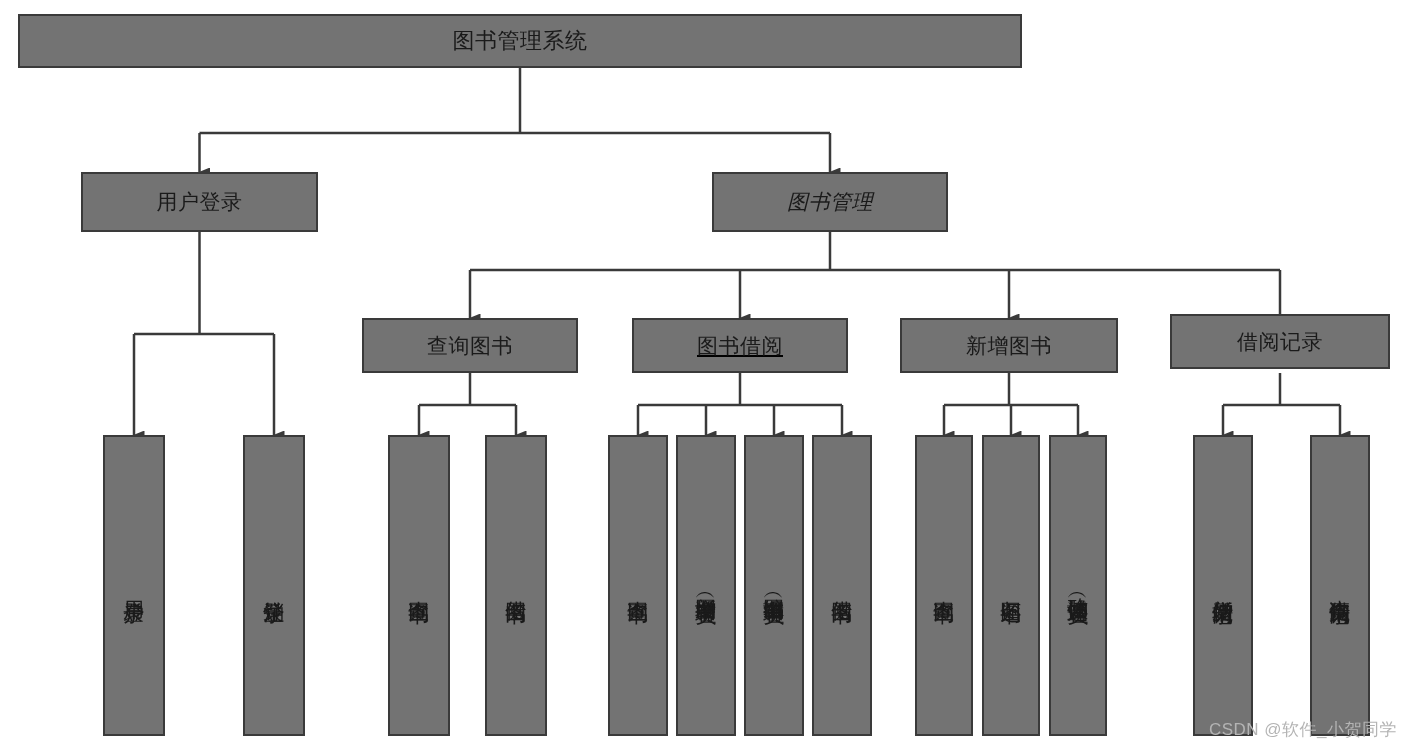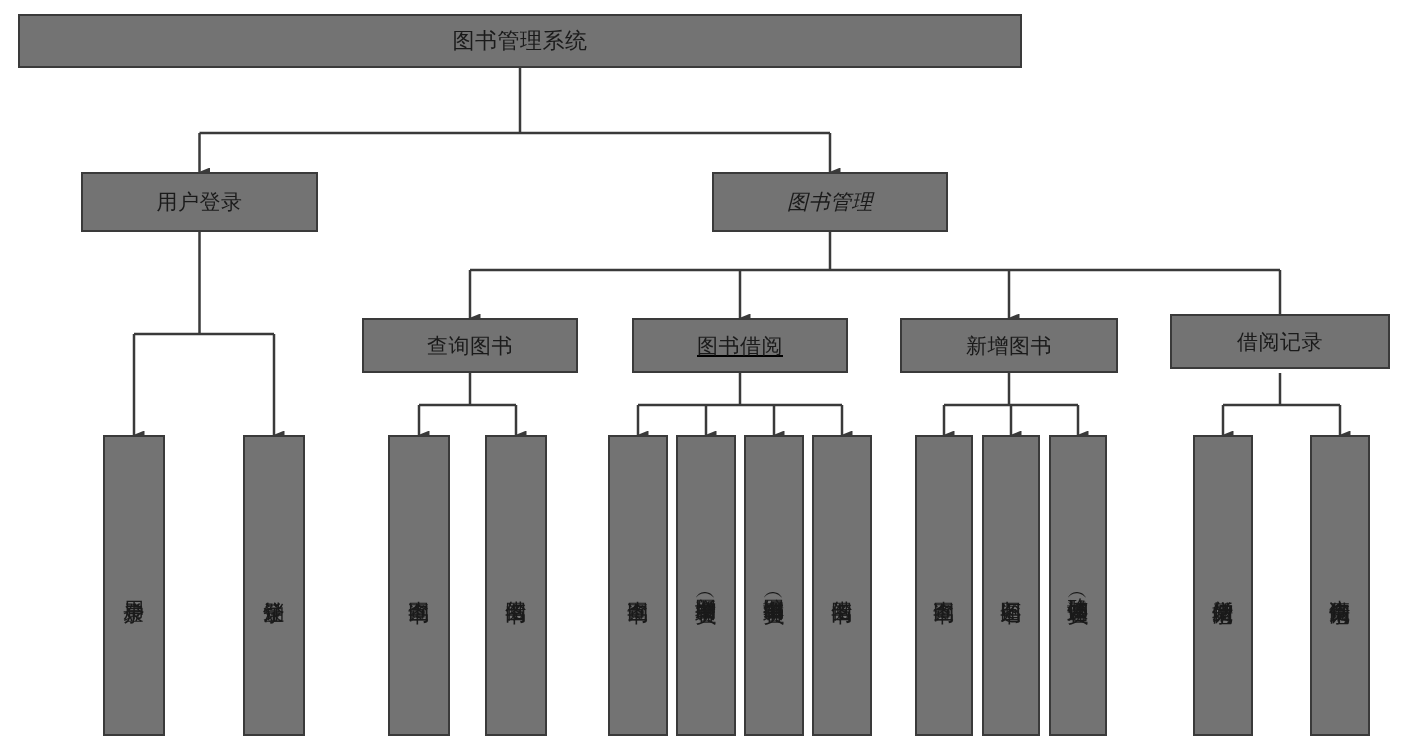--- a/index.html
+++ b/index.html
@@ -173,14 +173,15 @@
         <span class="node-label-v">确认归还（管理员）</span>
       </div>
       <div class="node-box leaf" style="left: 1193px; top: 435px; width: 60px; height: 301px;">
         <span class="node-label-v">新增借阅记录</span>
       </div>
       <div class="node-box leaf" style="left: 1310px; top: 435px; width: 60px; height: 301px;">
         <span class="node-label-v">查询借阅记录</span>
       </div>
     </div>
 
+  <div class="watermark">CSDN @软件_小贺同学</div>
 
 </div>
 
 </body></html>

